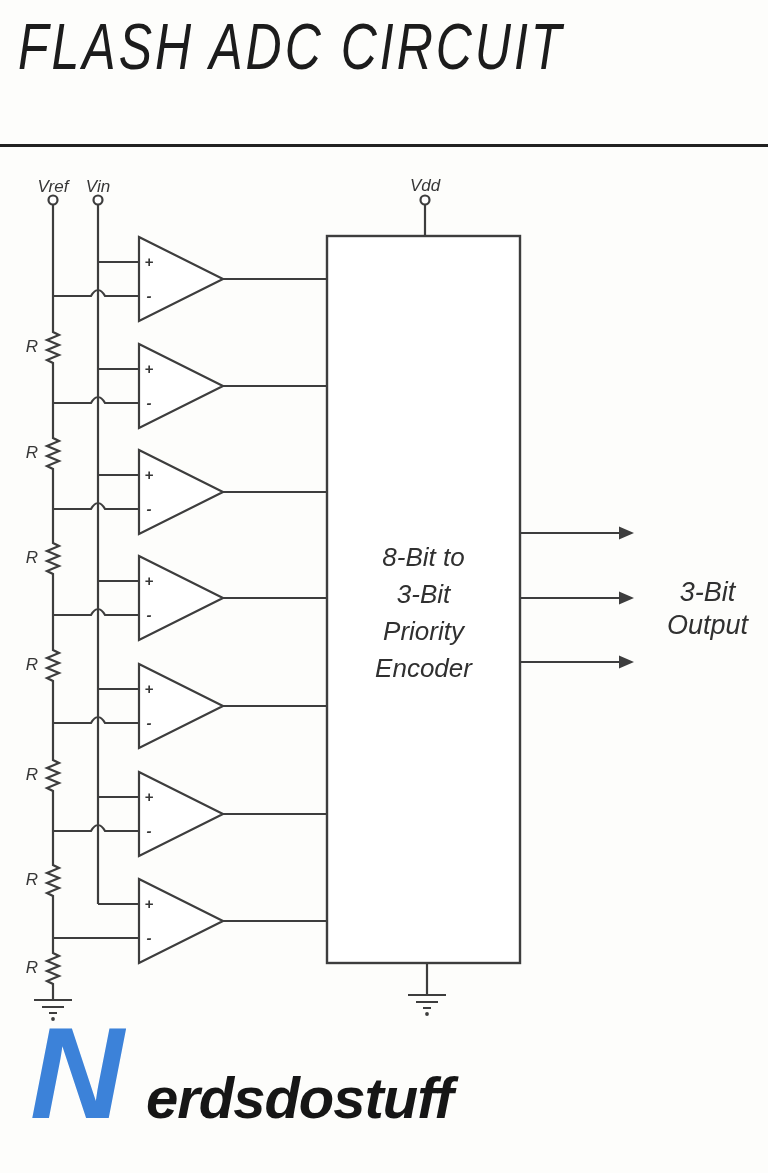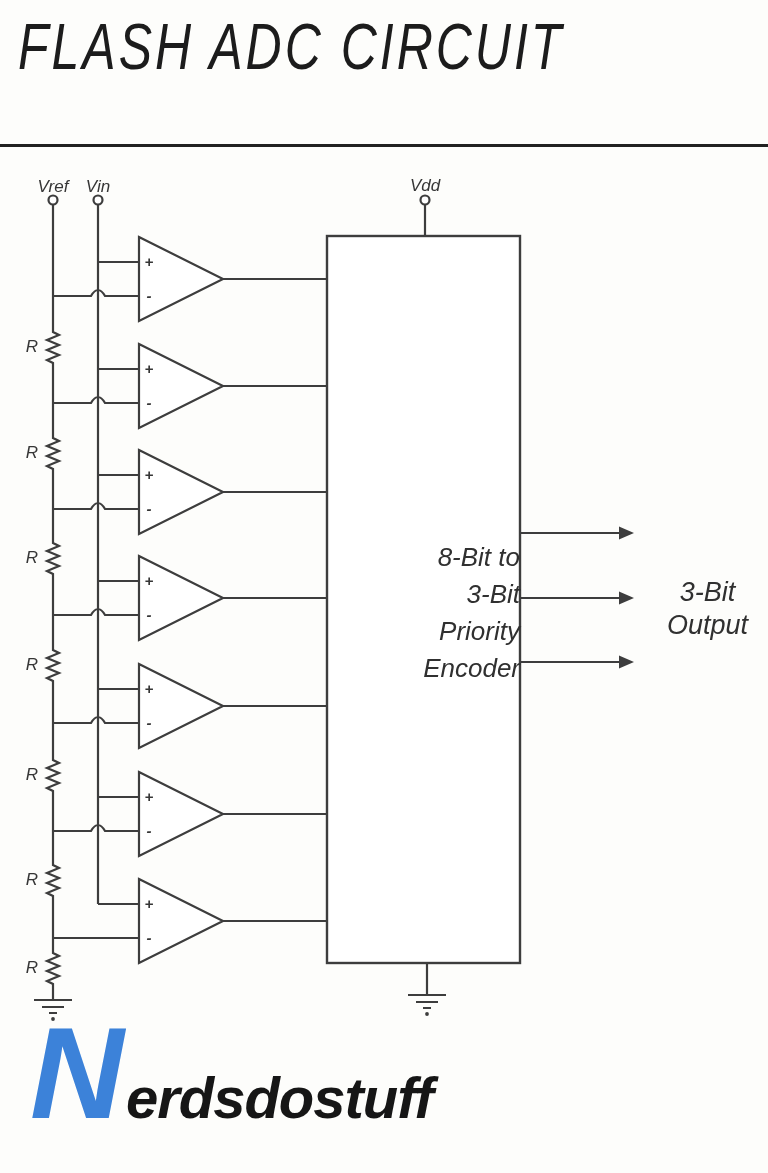--- a/index.html
+++ b/index.html
@@ -24,34 +24,34 @@
   .wire { stroke:#3d3d3d; stroke-width:2.2; fill:none; }
   .boxline { stroke:#3d3d3d; stroke-width:2.4; fill:#ffffff; }
   .shape { stroke:#3d3d3d; stroke-width:2.2; fill:#ffffff; }
   .filled { fill:#3d3d3d; stroke:none; }
   svg text { fill:#363636; font-family:"Liberation Sans", sans-serif; }
   .term-label { font-size:17px; text-anchor:middle; }
   .r-label { font-size:17px; text-anchor:middle; }
   .pm-label { font-size:15px; text-anchor:middle; font-weight:700; }
   .encoder-label {
     position:absolute; left:327px; top:539px; width:193px;
-    text-align:right; font-size:26px; line-height:37px;
+    text-align:center; font-size:26px; line-height:37px;
     color:#303030; white-space:pre-line;
   }
   .output-label {
     position:absolute; left:645px; top:576px; width:125px;
     text-align:center; font-size:27px; line-height:33px;
     color:#303030; white-space:pre-line;
   }
   .logo {
     position:absolute; left:30px; top:1008px;
     display:flex; align-items:baseline;
   }
   .logo-n { font-size:130px; font-weight:800; line-height:1; }
-  .logo-rest { font-size:58px; font-weight:800; color:#161616; margin-left:2px; letter-spacing:-1px; }
+  .logo-rest { font-size:58px; font-weight:800; color:#161616; margin-left:22px; letter-spacing:-1px; }
   .site-url {
     position:absolute; left:36px; top:1136px;
     font-size:16px; letter-spacing:2.2px; color:#3a3a3a;
   }
 </style>
 </head>
 <body>
 
 <div class="poster">
 

